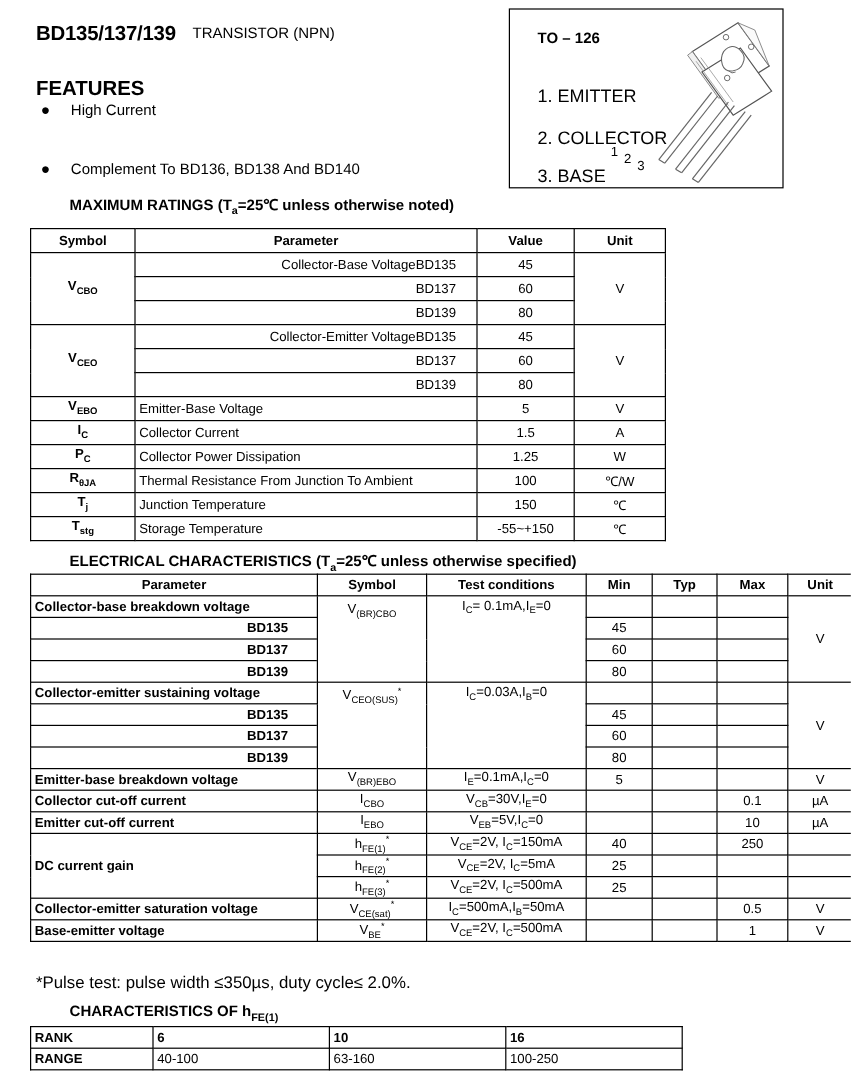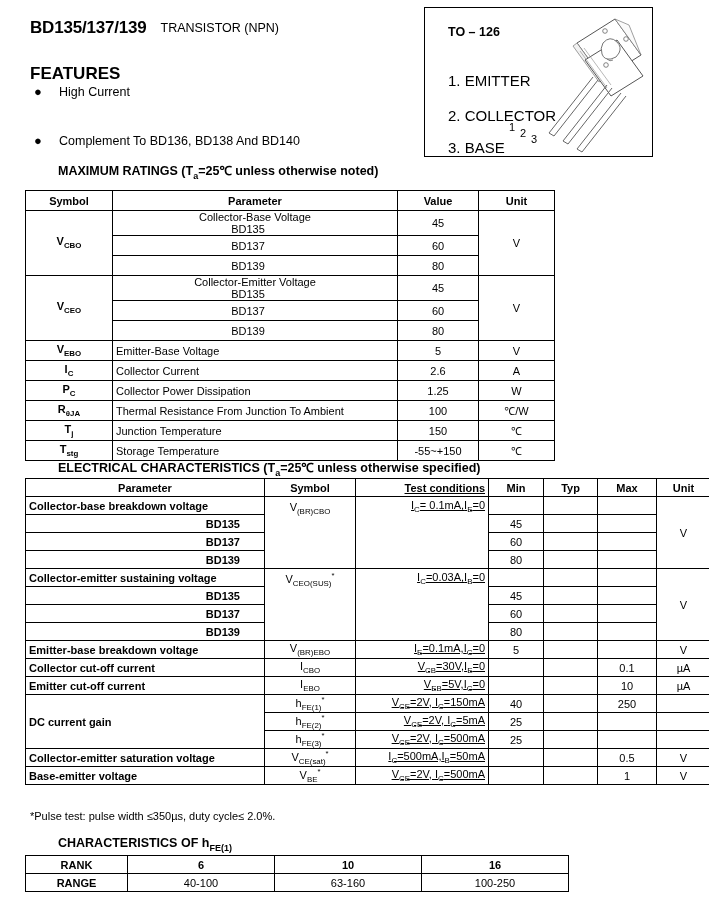--- a/index.html
+++ b/index.html
@@ -102,21 +102,21 @@
     margin-left: 28px;
   }
   .sect-mr { top: 162px; }
   .sect-ec { top: 459px; }
   .sect-cl { top: 836px; }
 
   .note {
     position: absolute;
     left: 30px;
     top: 810px;
-    font-size: 11px;
+    font-size: 14px;
   }
 
   sub { font-size: 0.72em; }
   sup { font-size: 0.7em; }
 
   
   table {
     border-collapse: collapse;
     position: absolute;
     table-layout: fixed;
@@ -143,48 +143,47 @@
   }
   #tbl-max td { height: 19px; }
   #tbl-max .c-sym { width: 80px; text-align: center; font-weight: bold; }
   #tbl-max .c-par { width: 278px; text-align: left; }
   #tbl-max .c-val { width: 74px; text-align: center; }
   #tbl-max .c-unit { width: 69px; text-align: center; }
   .par-split {
     display: flex;
     justify-content: flex-end;
     align-items: center;
-    flex-direction: column;
   }
   .par-split .bd { padding-right: 14px; }
 
   
   #tbl-ec {
     left: 25px;
     top: 478px;
     width: 660px;
   }
   #tbl-ec td { height: 17px; }
   #tbl-ec .e-par { width: 232px; text-align: left; font-weight: bold; }
   #tbl-ec .e-sym { width: 84px; text-align: center; }
-  #tbl-ec .e-cond { width: 126px; text-align: right; text-decoration: underline; }
+  #tbl-ec .e-cond { width: 126px; text-align: center; }
   #tbl-ec .e-min { width: 48px; text-align: center; }
   #tbl-ec .e-typ { width: 47px; text-align: center; }
   #tbl-ec .e-max { width: 52px; text-align: center; }
   #tbl-ec .e-unit { width: 47px; text-align: center; }
   #tbl-ec .top { vertical-align: top; padding-top: 2px; }
   #tbl-ec .bdrow { text-align: right; padding-right: 24px; }
 
   
   #tbl-cls {
     left: 25px;
     top: 855px;
     width: 515px;
   }
-  #tbl-cls td { height: 17px; text-align: center; }
+  #tbl-cls td { height: 17px; }
   #tbl-cls .c-head { width: 95px; font-weight: bold; }
   #tbl-cls .c-col { width: 140px; }
   #tbl-cls .rank td { font-weight: bold; }
 </style>
 </head>
 <body>
 
 <div class="page">
 
   <div class="hdr">
@@ -321,21 +320,21 @@
 
     <tr>
       <td class="c-sym"><span>V</span><sub>EBO</sub></td>
       <td class="c-par">Emitter-Base Voltage</td>
       <td class="c-val">5</td>
       <td class="c-unit">V</td>
     </tr>
     <tr>
       <td class="c-sym"><span>I</span><sub>C</sub></td>
       <td class="c-par">Collector Current</td>
-      <td class="c-val">2.6</td>
+      <td class="c-val">1.5</td>
       <td class="c-unit">A</td>
     </tr>
     <tr>
       <td class="c-sym"><span>P</span><sub>C</sub></td>
       <td class="c-par">Collector Power Dissipation</td>
       <td class="c-val">1.25</td>
       <td class="c-unit">W</td>
     </tr>
     <tr>
       <td class="c-sym"><span>R</span><sub>θJA</sub></td>

